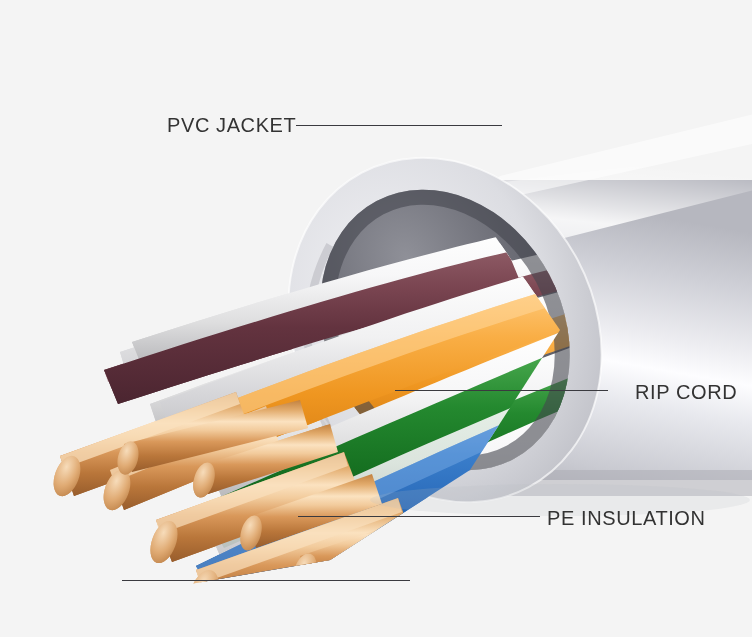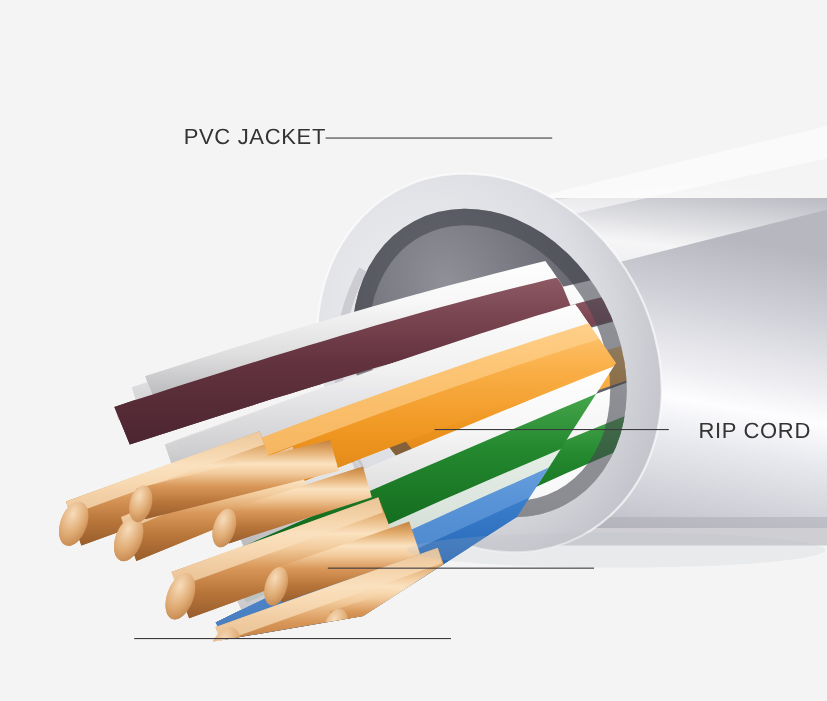--- a/index.html
+++ b/index.html
@@ -344,14 +344,15 @@
     <ellipse cx="560" cy="500" rx="190" ry="16" fill="#b9bac1" opacity="0.18"></ellipse>
   </svg>
 
   <div class="leader lead-pvc"></div>
   <div class="leader lead-rip"></div>
   <div class="leader lead-pe"></div>
   <div class="leader lead-ofc"></div>
 
   <div class="callout lbl-pvc">PVC JACKET</div>
   <div class="callout lbl-rip">RIP CORD</div>
+  <div class="callout lbl-pe">PE INSULATION</div>
 
 </div>
 
 </body></html>

